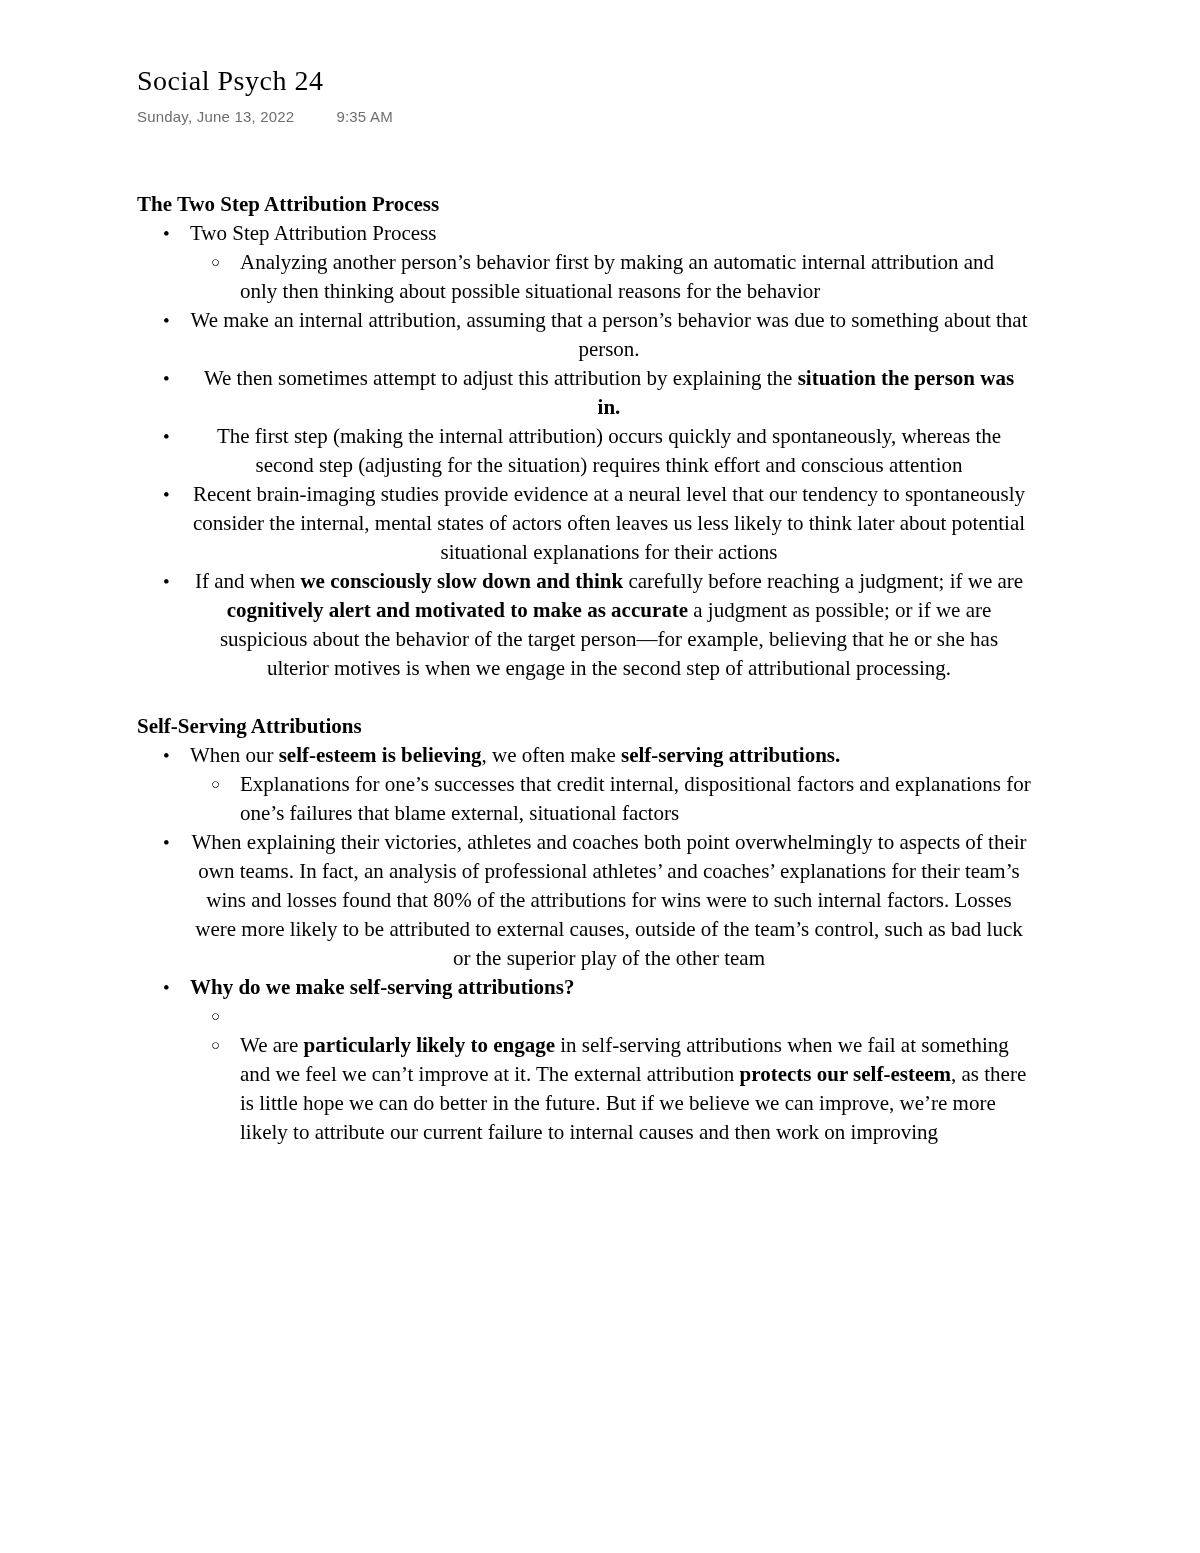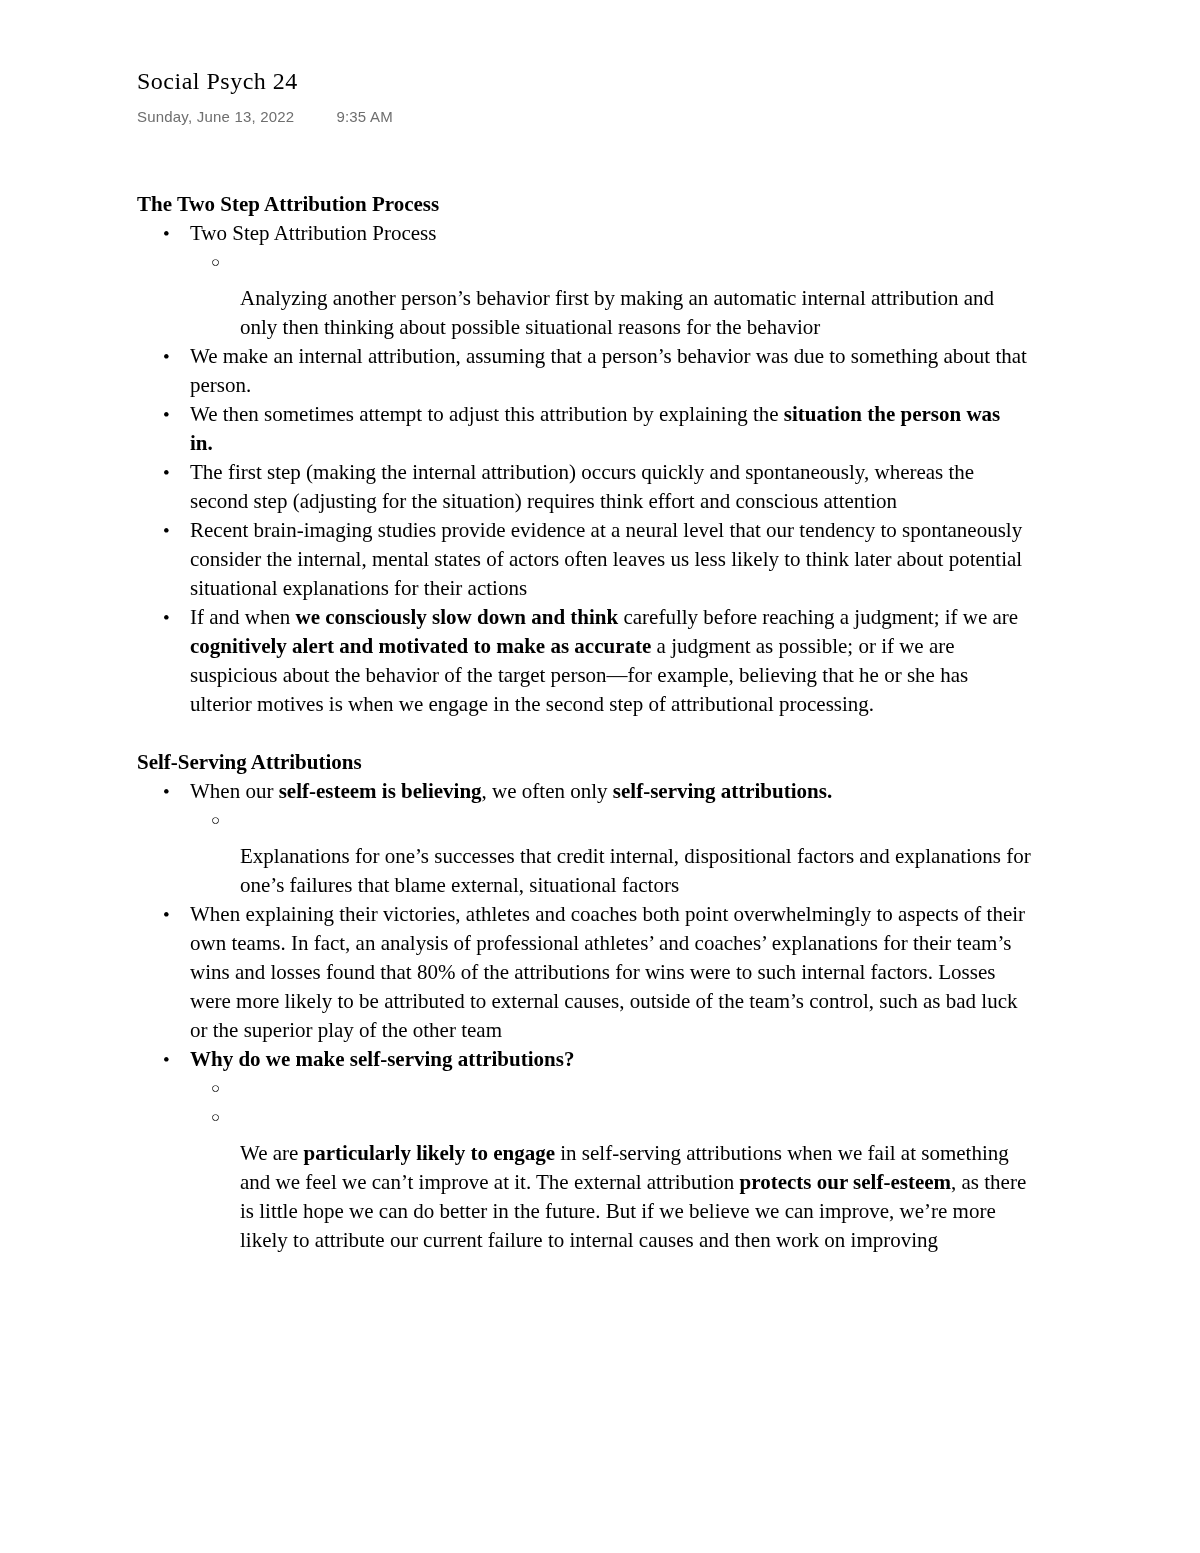--- a/index.html
+++ b/index.html
@@ -12,21 +12,21 @@
     width: 1200px;
     height: 1553px;
     background: #ffffff;
     box-sizing: border-box;
     padding: 60px 133px 0 137px;
     font-family: "Liberation Serif", serif;
     color: #000000;
     overflow: hidden;
   }
   .title {
-    font-size: 24px;
+    font-size: 28px;
     line-height: 42px;
     font-weight: 400;
     margin: 0;
     letter-spacing: 0.5px;
   }
   .date-line {
     margin-top: 5px;
     font-family: "Liberation Sans", sans-serif;
     font-size: 15px;
     line-height: 19px;
@@ -73,24 +73,24 @@
   .item.l2 .marker {
     width: 29px;
     font-size: 15px;
     line-height: 29px;
   }
   .item .text {
     flex: 0 1 auto;
   }
   .item.l1 .text {
     max-width: 838px;
+    text-align: center;
   }
   .item.l2 .text {
     max-width: 793px;
-    margin-top: 36px;
   }
   .text b {
     font-weight: 700;
   }
 </style>
 </head>
 <body>
 
 <div class="page">
   <header>
@@ -128,21 +128,21 @@
         </div>
         <div class="item l1">
           <span class="marker">•</span>
           <span class="text"><span>If and when </span><b>we consciously slow down and think</b><span> carefully before reaching a judgment; if we are </span><b>cognitively alert and motivated to make as accurate</b><span> a judgment as possible; or if we are suspicious about the behavior of the target person—for example, believing that he or she has ulterior motives is when we engage in the second step of attributional processing.</span></span>
         </div>
       </section>
       <section>
         <h2 class="section-heading">Self-Serving Attributions</h2>
         <div class="item l1">
           <span class="marker">•</span>
-          <span class="text"><span>When our </span><b>self-esteem is believing</b><span>, we often only </span><b>self-serving attributions.</b></span>
+          <span class="text"><span>When our </span><b>self-esteem is believing</b><span>, we often make </span><b>self-serving attributions.</b></span>
         </div>
         <div class="item l2">
           <span class="marker">○</span>
           <span class="text"><span>Explanations for one’s successes that credit internal, dispositional factors and explanations for one’s failures that blame external, situational factors</span></span>
         </div>
         <div class="item l1">
           <span class="marker">•</span>
           <span class="text"><span>When explaining their victories, athletes and coaches both point overwhelmingly to aspects of their own teams. In fact, an analysis of professional athletes’ and coaches’ explanations for their team’s wins and losses found that 80% of the attributions for wins were to such internal factors. Losses were more likely to be attributed to external causes, outside of the team’s control, such as bad luck or the superior play of the other team</span></span>
         </div>
         <div class="item l1">

